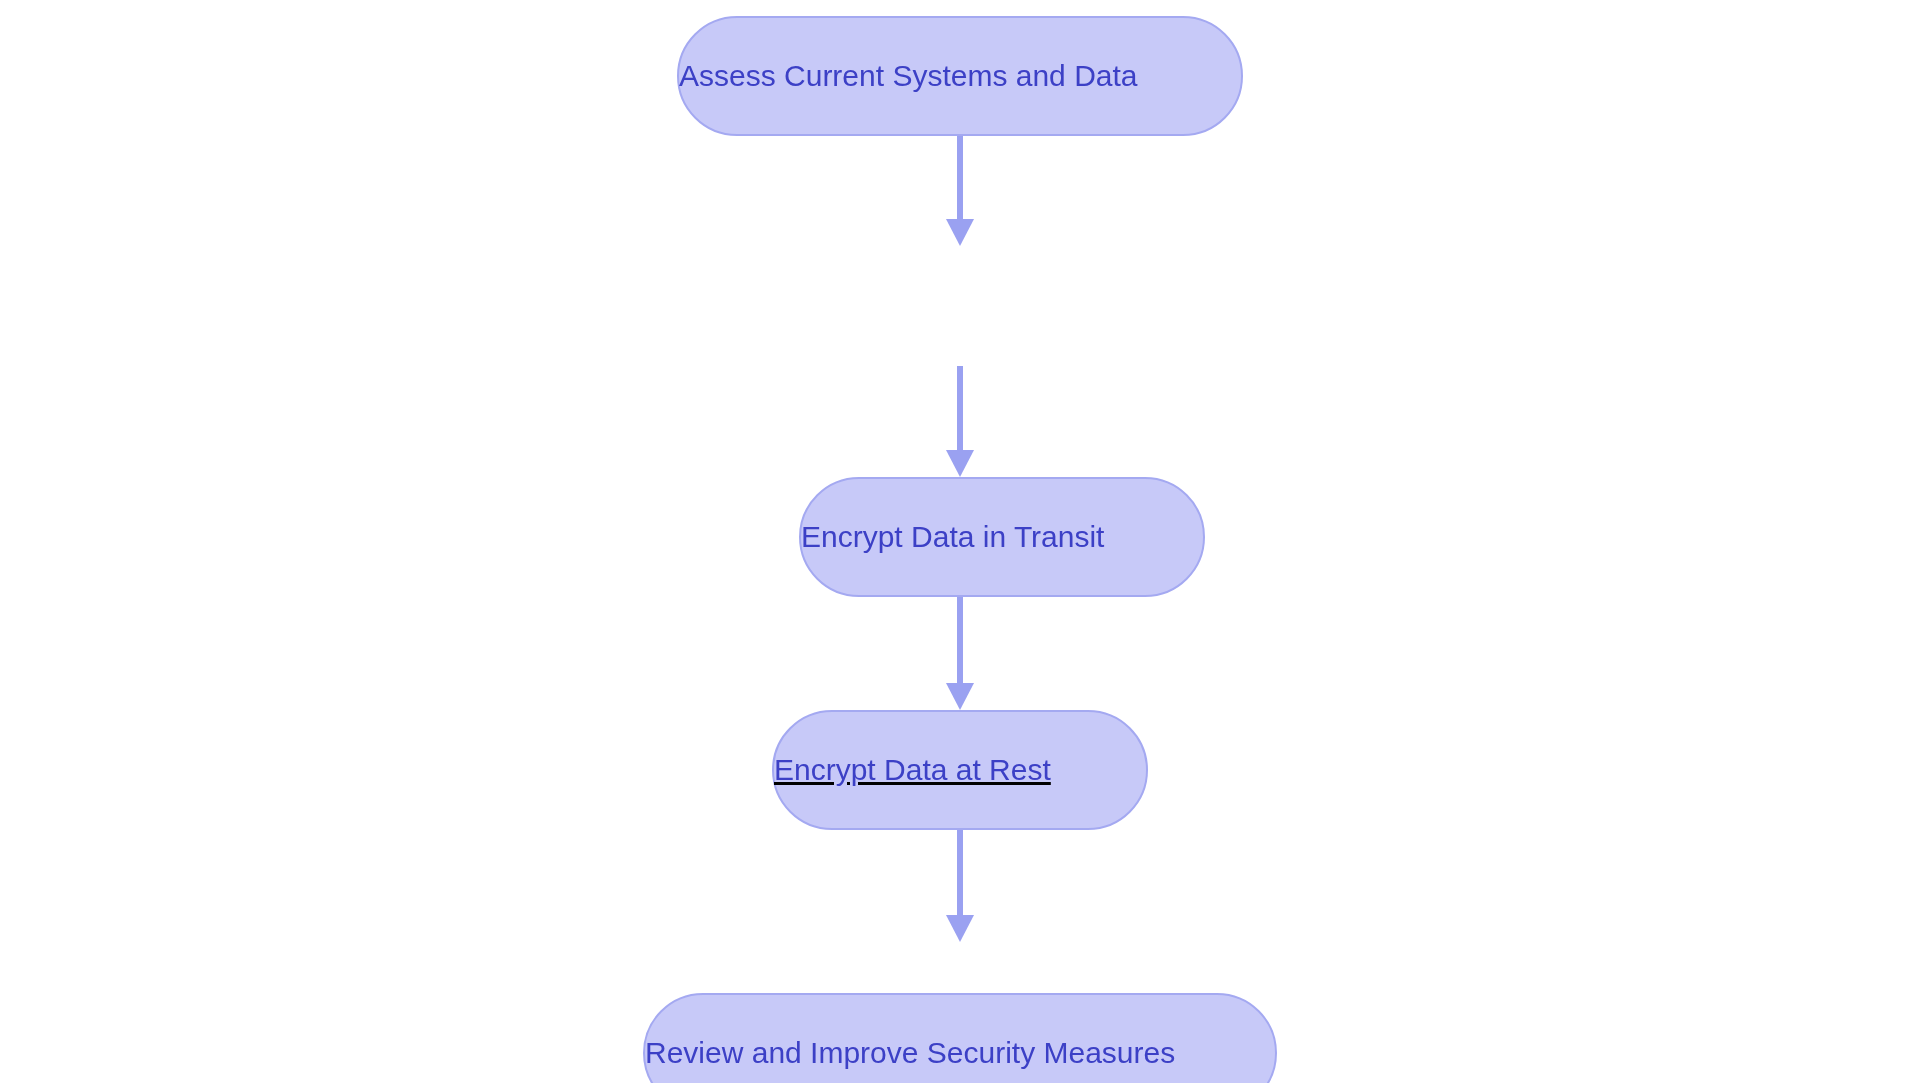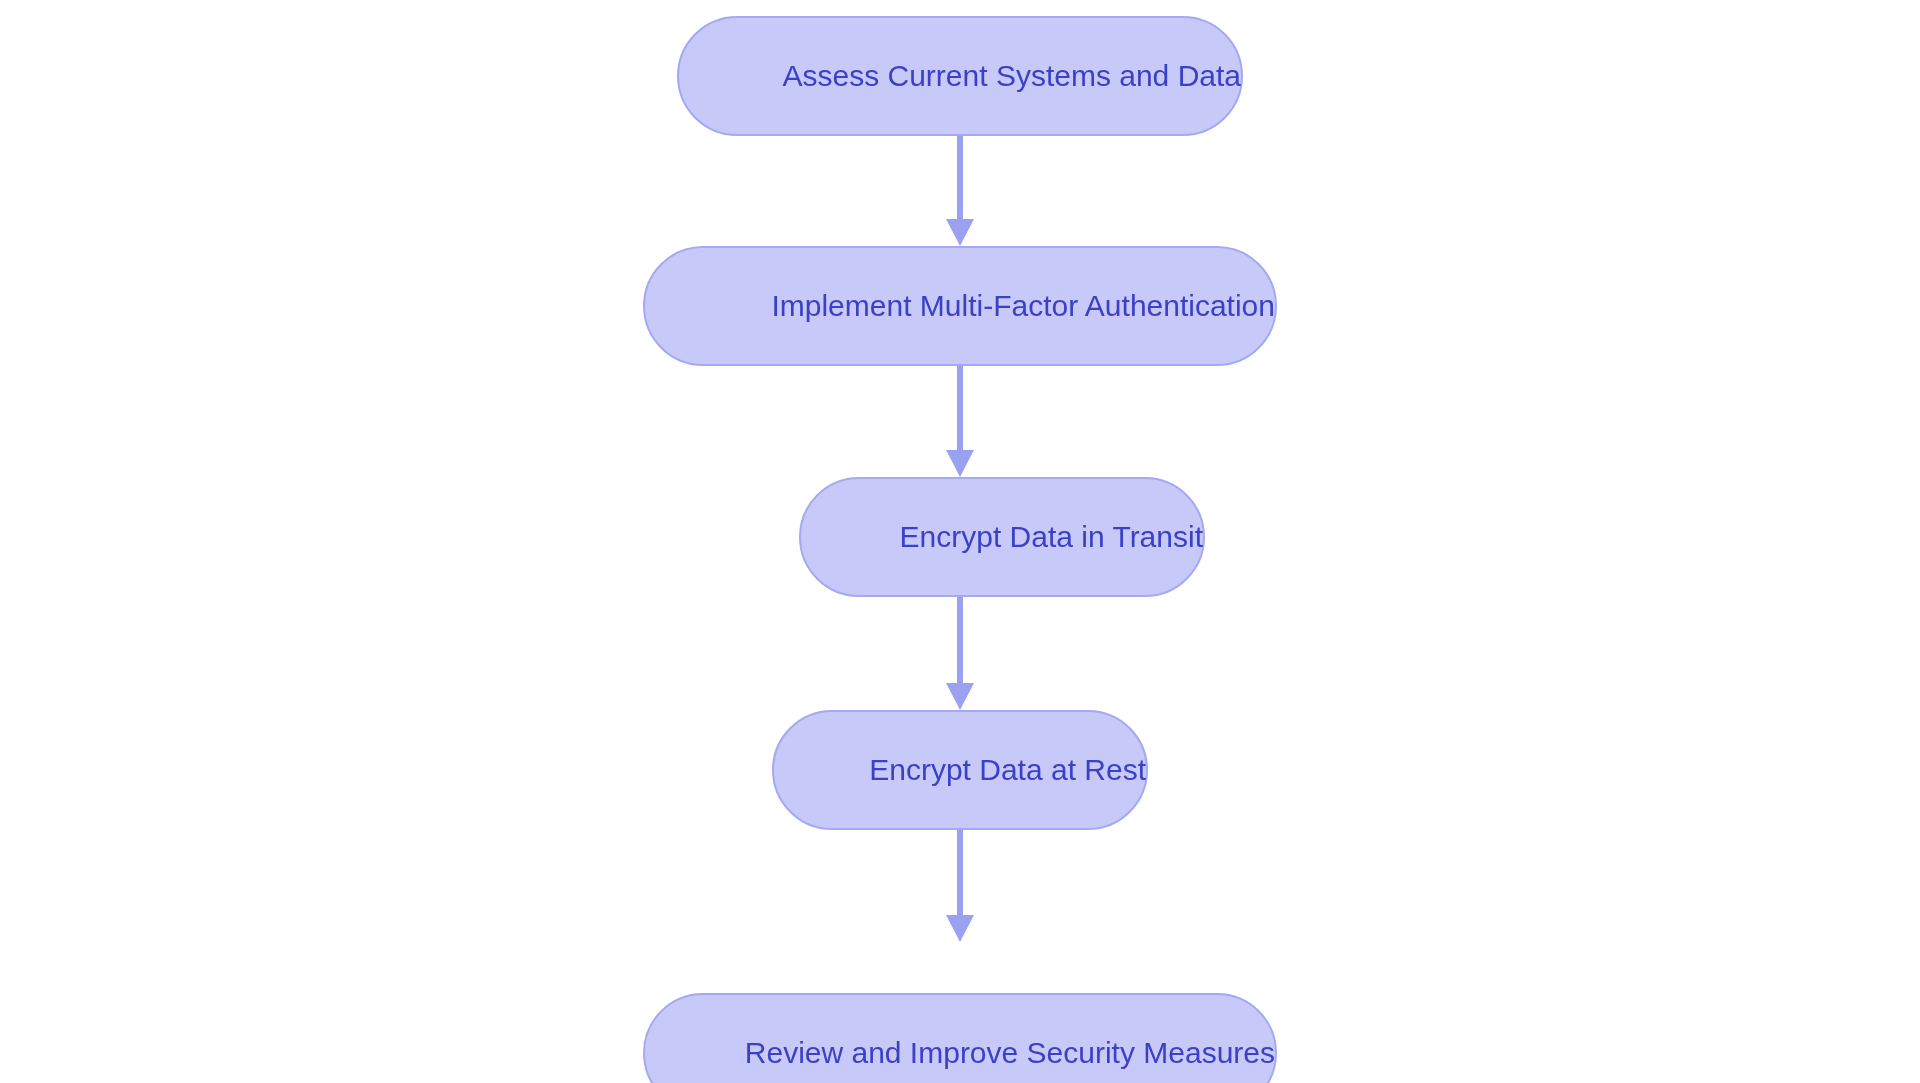--- a/index.html
+++ b/index.html
@@ -17,34 +17,34 @@
   }
   .node {
     position: absolute;
     box-sizing: border-box;
     background: var(--node-fill, #c7c9f8);
     border: 2px solid var(--node-border, #a4a9f1);
     border-radius: 60px;
     height: 120px;
     display: flex;
     align-items: center;
-    justify-content: flex-end;
+    justify-content: flex-start;
   }
   .node-label {
     color: var(--node-text, #3c40c6);
     font-size: 30px;
     font-weight: 400;
     letter-spacing: 0px;
     white-space: nowrap;
     text-align: center;
   }
   .n1 { left: 677px; top: 16px;  width: 566px; }
   .n2 { left: 643px; top: 246px; width: 634px; }
   .n3 { left: 799px; top: 477px; width: 406px; }
-  .n4 { left: 772px; top: 710px; width: 376px; }
+  .n4 { left: 772px; top: 710px; width: 376px; text-decoration: underline; }
   .n5 { left: 643px; top: 993px; width: 634px; }
 
   .edge { position: absolute; }
   .edge .stem {
     position: absolute;
     left: 957px;
     width: 6px;
     background: var(--arrow, #9aa1f1);
   }
   .edge .head {
@@ -72,23 +72,20 @@
 
   <div class="node n1">
     <span class="node-label">Assess Current Systems and Data</span>
   </div>
 
   <div class="edge e1">
     <div class="stem"></div>
     <div class="head"></div>
   </div>
 
-  <div class="node n2">
-    <span class="node-label">Implement Multi-Factor Authentication</span>
-  </div>
 
   <div class="edge e2">
     <div class="stem"></div>
     <div class="head"></div>
   </div>
 
   <div class="node n3">
     <span class="node-label">Encrypt Data in Transit</span>
   </div>
 

